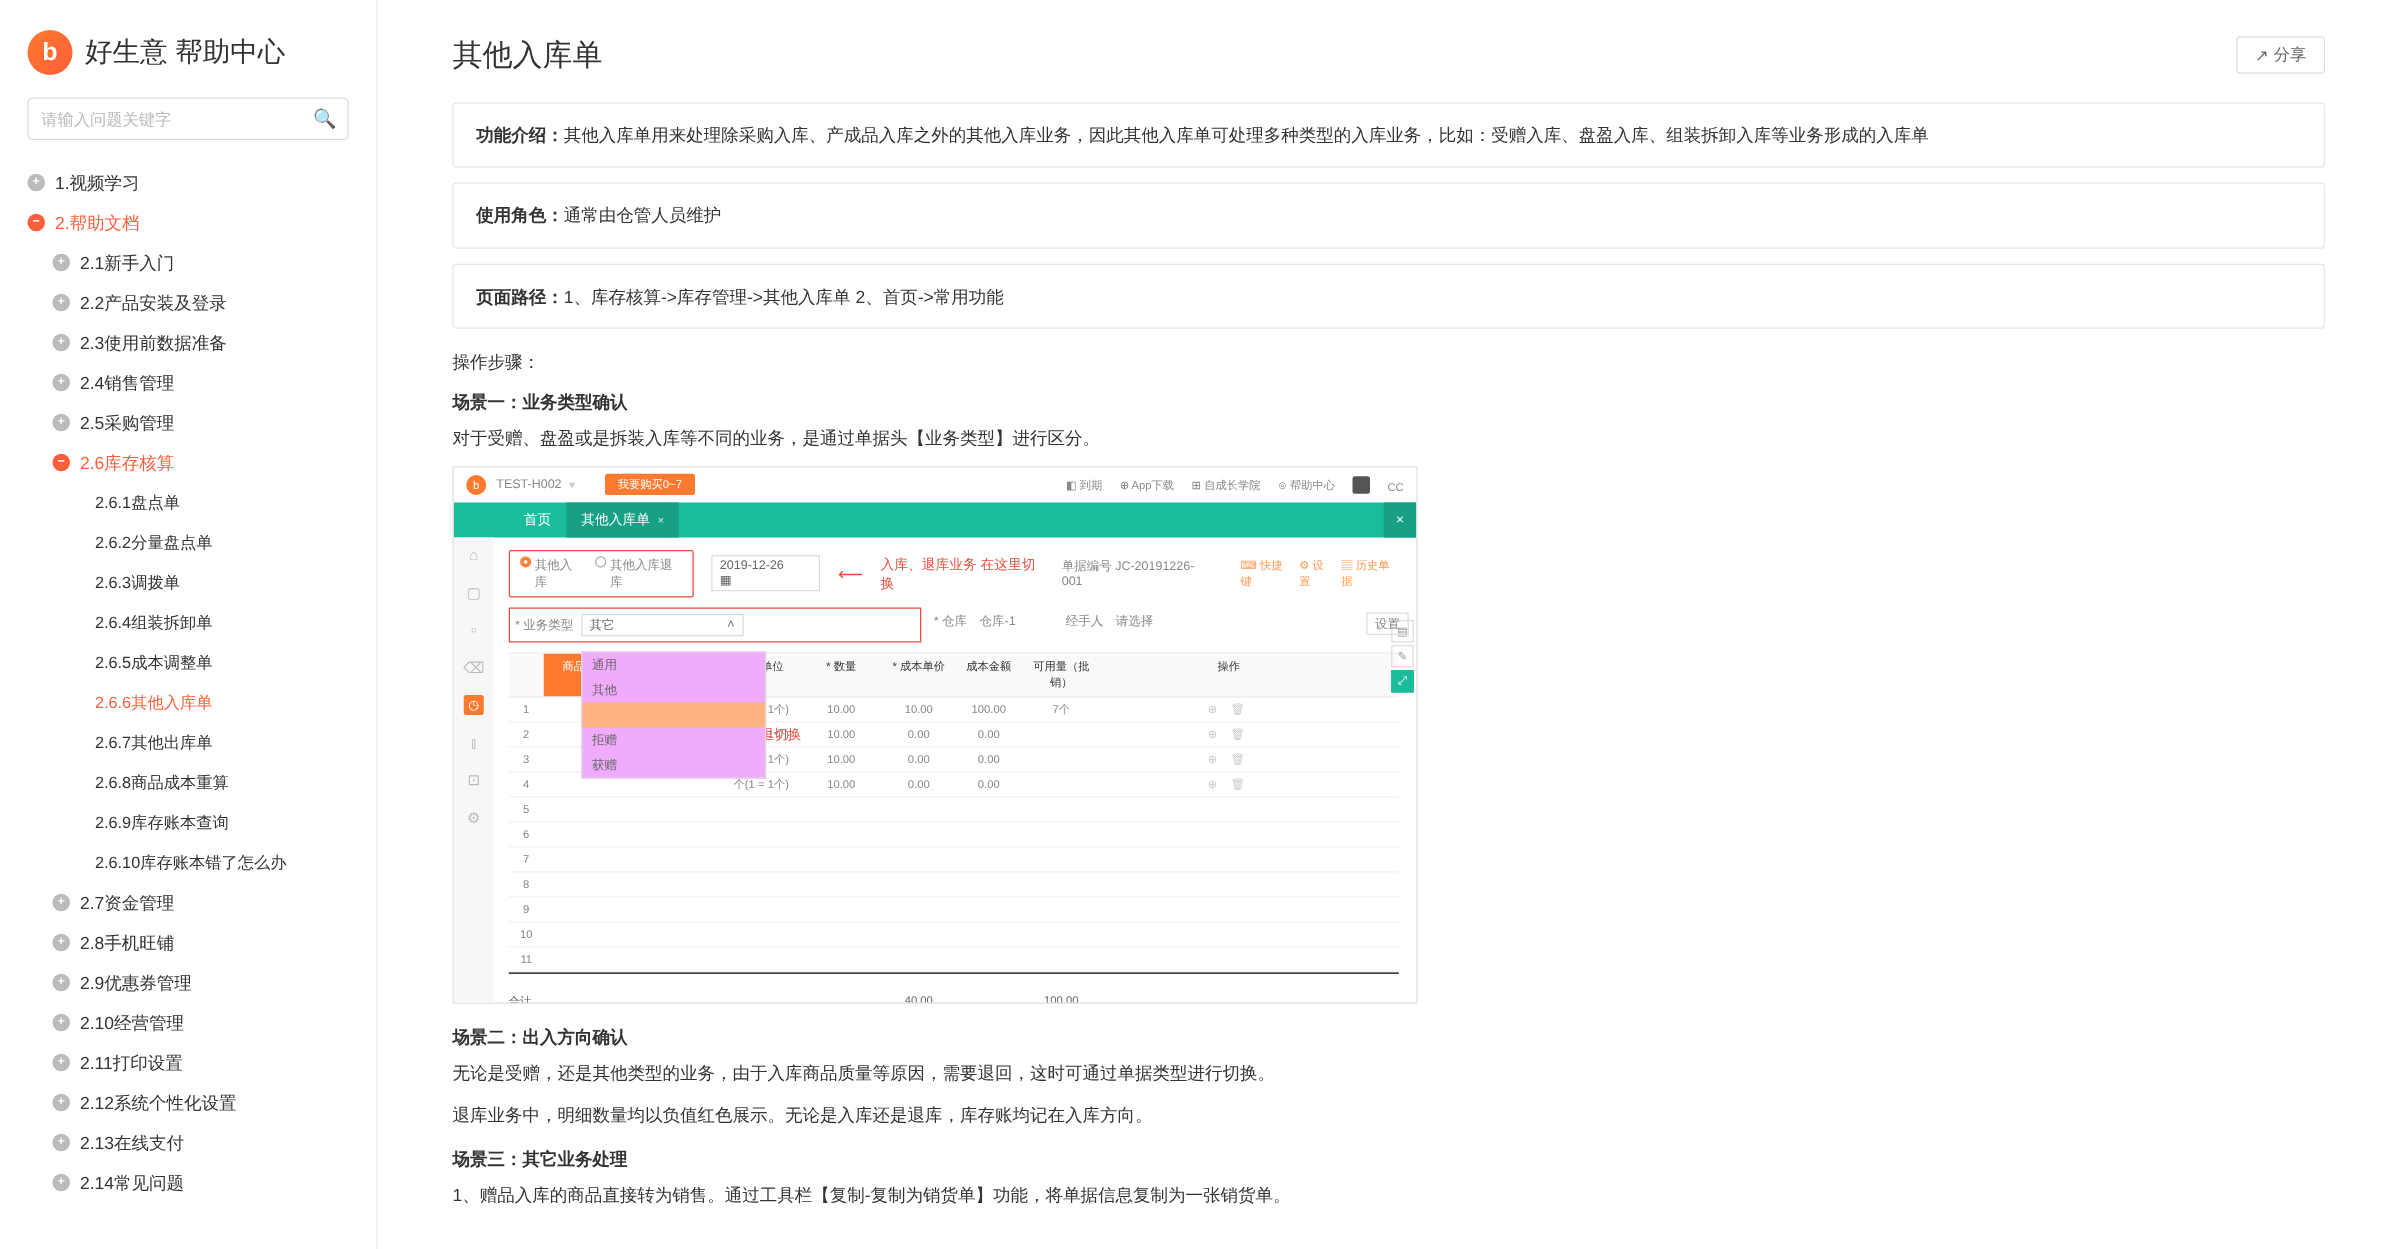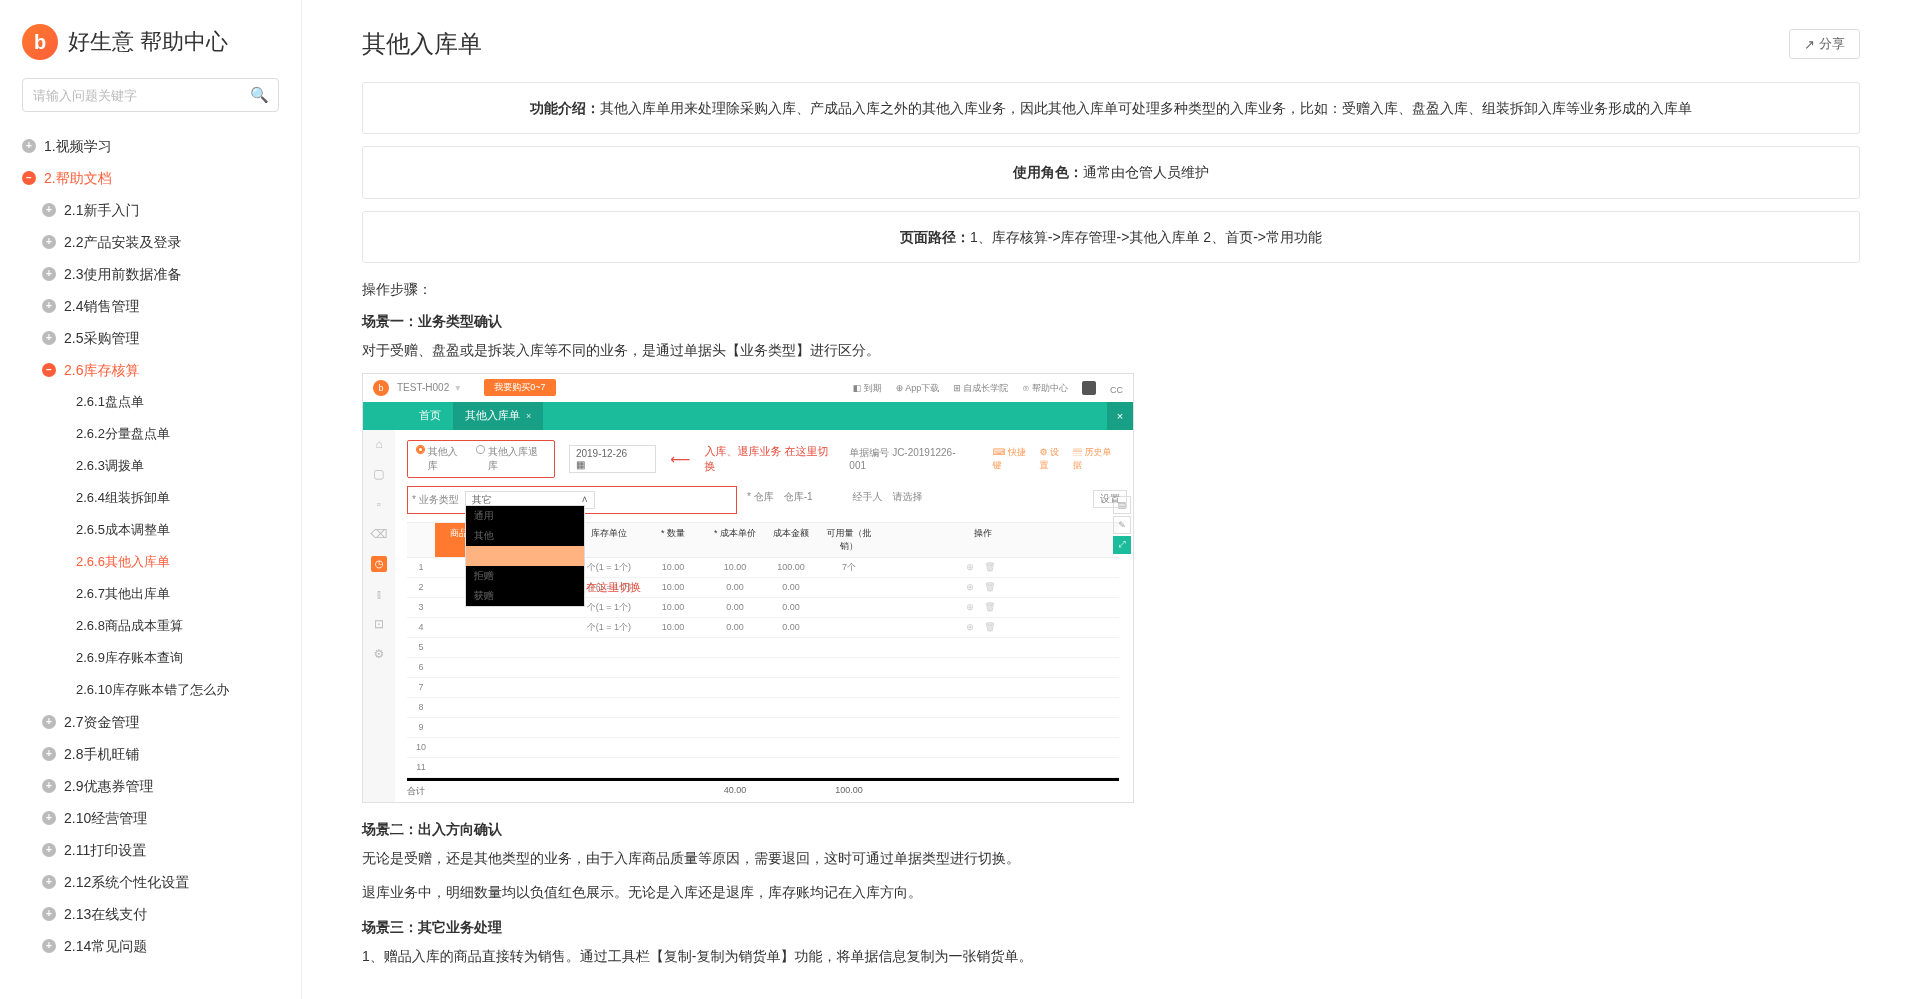--- a/index.html
+++ b/index.html
@@ -20,21 +20,21 @@
 .nav-icon { width:14px; height:14px; border-radius:50%; background:#bbb; color:#fff; display:inline-flex; align-items:center; justify-content:center; font-size:10px; margin-right:8px; font-weight:bold; line-height:1; }
 .nav-icon.minus { background:#ff5e3a; }
 .lvl1 { padding-left:0; }
 .lvl2 { padding-left:20px; }
 .lvl3 { padding-left:54px; font-size:13px; }
 .lvl3.current { color:#ff5e3a; }
 .main { flex:1; padding:28px 60px; }
 .page-head { display:flex; justify-content:space-between; align-items:center; margin-bottom:22px; }
 .page-title { font-size:24px; font-weight:500; }
 .share-btn { border:1px solid #ddd; background:#fff; padding:5px 14px; border-radius:3px; font-size:13px; color:#666; cursor:pointer; display:flex; align-items:center; gap:4px; }
-.info-box { border:1px solid #e6e6e6; border-radius:3px; padding:14px 18px; margin-bottom:12px; font-size:14px; line-height:1.6;text-align:center; }
+.info-box { border:1px solid #e6e6e6; border-radius:3px; padding:14px 18px; margin-bottom:12px; font-size:14px; line-height:1.6; }
 .info-box b { font-weight:600; }
 .section-label { margin:18px 0 8px; font-size:14px; }
 .scenario { margin:14px 0 8px; font-weight:600; }
 .desc { margin-bottom:10px; line-height:1.7; }
 .shot { width:772px; height:430px; border:1px solid #e0e0e0; background:#fff; position:relative; margin-bottom:18px; overflow:hidden; }
 .shot-top { height:28px; background:#fff; display:flex; align-items:center; padding:0 10px; font-size:10px; color:#888; }
 .shot-top .bunny { width:16px; height:16px; border-radius:50%; background:#ff7a2e; margin-right:8px; display:flex; align-items:center; justify-content:center; color:#fff; font-size:9px; }
 .shot-top .orange-btn { background:#ff7a2e; color:#fff; padding:2px 10px; border-radius:2px; font-size:9px; margin-left:24px; }
 .shot-top .right-group { margin-left:auto; display:flex; gap:14px; align-items:flex-end; font-size:9px; }
 .shot-top .avatar { width:14px; height:14px; background:#555; border-radius:2px; }
@@ -55,31 +55,31 @@
 .radio-item { display:flex; gap:3px; }
 .radio-dot { width:9px; height:9px; border:1px solid #aaa; border-radius:50%; }
 .radio-dot.on { border-color:#ff7a2e; box-shadow:inset 0 0 0 2px #ff7a2e; }
 .date-box { border:1px solid #ddd; padding:2px 18px 2px 6px; font-size:10px; color:#666; position:relative; }
 .red-arrow { color:#e74c3c; font-size:14px; }
 .red-note { color:#e74c3c; font-size:11px; }
 .doc-no { margin-left:auto; font-size:10px; color:#888; }
 .row2 { display:flex; align-items:center; font-size:10px; color:#888; margin-top:8px; gap:6px; border:1.5px solid #e74c3c; padding:4px; width:330px; position:relative; }
 .dd-open { position:relative; }
 .dd-field { border:1px solid #ddd; width:130px; height:18px; padding:0 6px; font-size:10px; color:#666; display:flex; align-items:center; justify-content:space-between; }
-.dd-list { position:absolute; top:14px; left:0; width:120px; background:#000000; border:1px solid #ddd; z-index:10; }
+.dd-list { position:absolute; top:30px; left:0; width:148px; background:#f0abfc; border:1px solid #ddd; z-index:10; }
 .dd-list div { padding:3px 8px; font-size:10px; color:#666; }
 .dd-list div.sel { background:#ffb380; color:#fff; }
 .row2-right { position:absolute; left:340px; top:4px; display:flex; gap:40px; font-size:10px; color:#888; width:380px; }
 .table { margin-top:8px; font-size:9px; }
 .thead { display:flex; background:#fafafa; border-top:1px solid #eee; border-bottom:1px solid #eee; }
 .th, .td { padding:4px 0; text-align:center; }
 .c-idx{width:28px;} .c-a{width:48px;} .c-b{width:96px;} .c-c{width:60px;} .c-d{width:68px;} .c-e{width:56px;} .c-f{width:56px;} .c-g{width:60px;} .c-i{width:74px;} .c-op{width:60px;}
 .trow { display:flex; border-bottom:1px solid #f2f2f2; color:#888; height:20px; align-items:center; }
 .trow .c-op { color:#ccc; letter-spacing:4px; }
-.sum-row { display:flex; border-top:3px solid #000000; font-size:9px; color:#666; padding-top:4px; }
+.sum-row { display:flex; border-top:1px solid #000000; font-size:9px; color:#666; padding-top:16px; }
 .red-arrow2 { position:absolute; color:#e74c3c; font-size:11px; }
 .toplink { display:flex; gap:6px; font-size:9px; color:#ff9955; }
 </style>
 </head>
 <body>
 
 <div class="container">
   <aside class="sidebar">
     <div class="brand">
       <div class="brand-icon">b</div>

